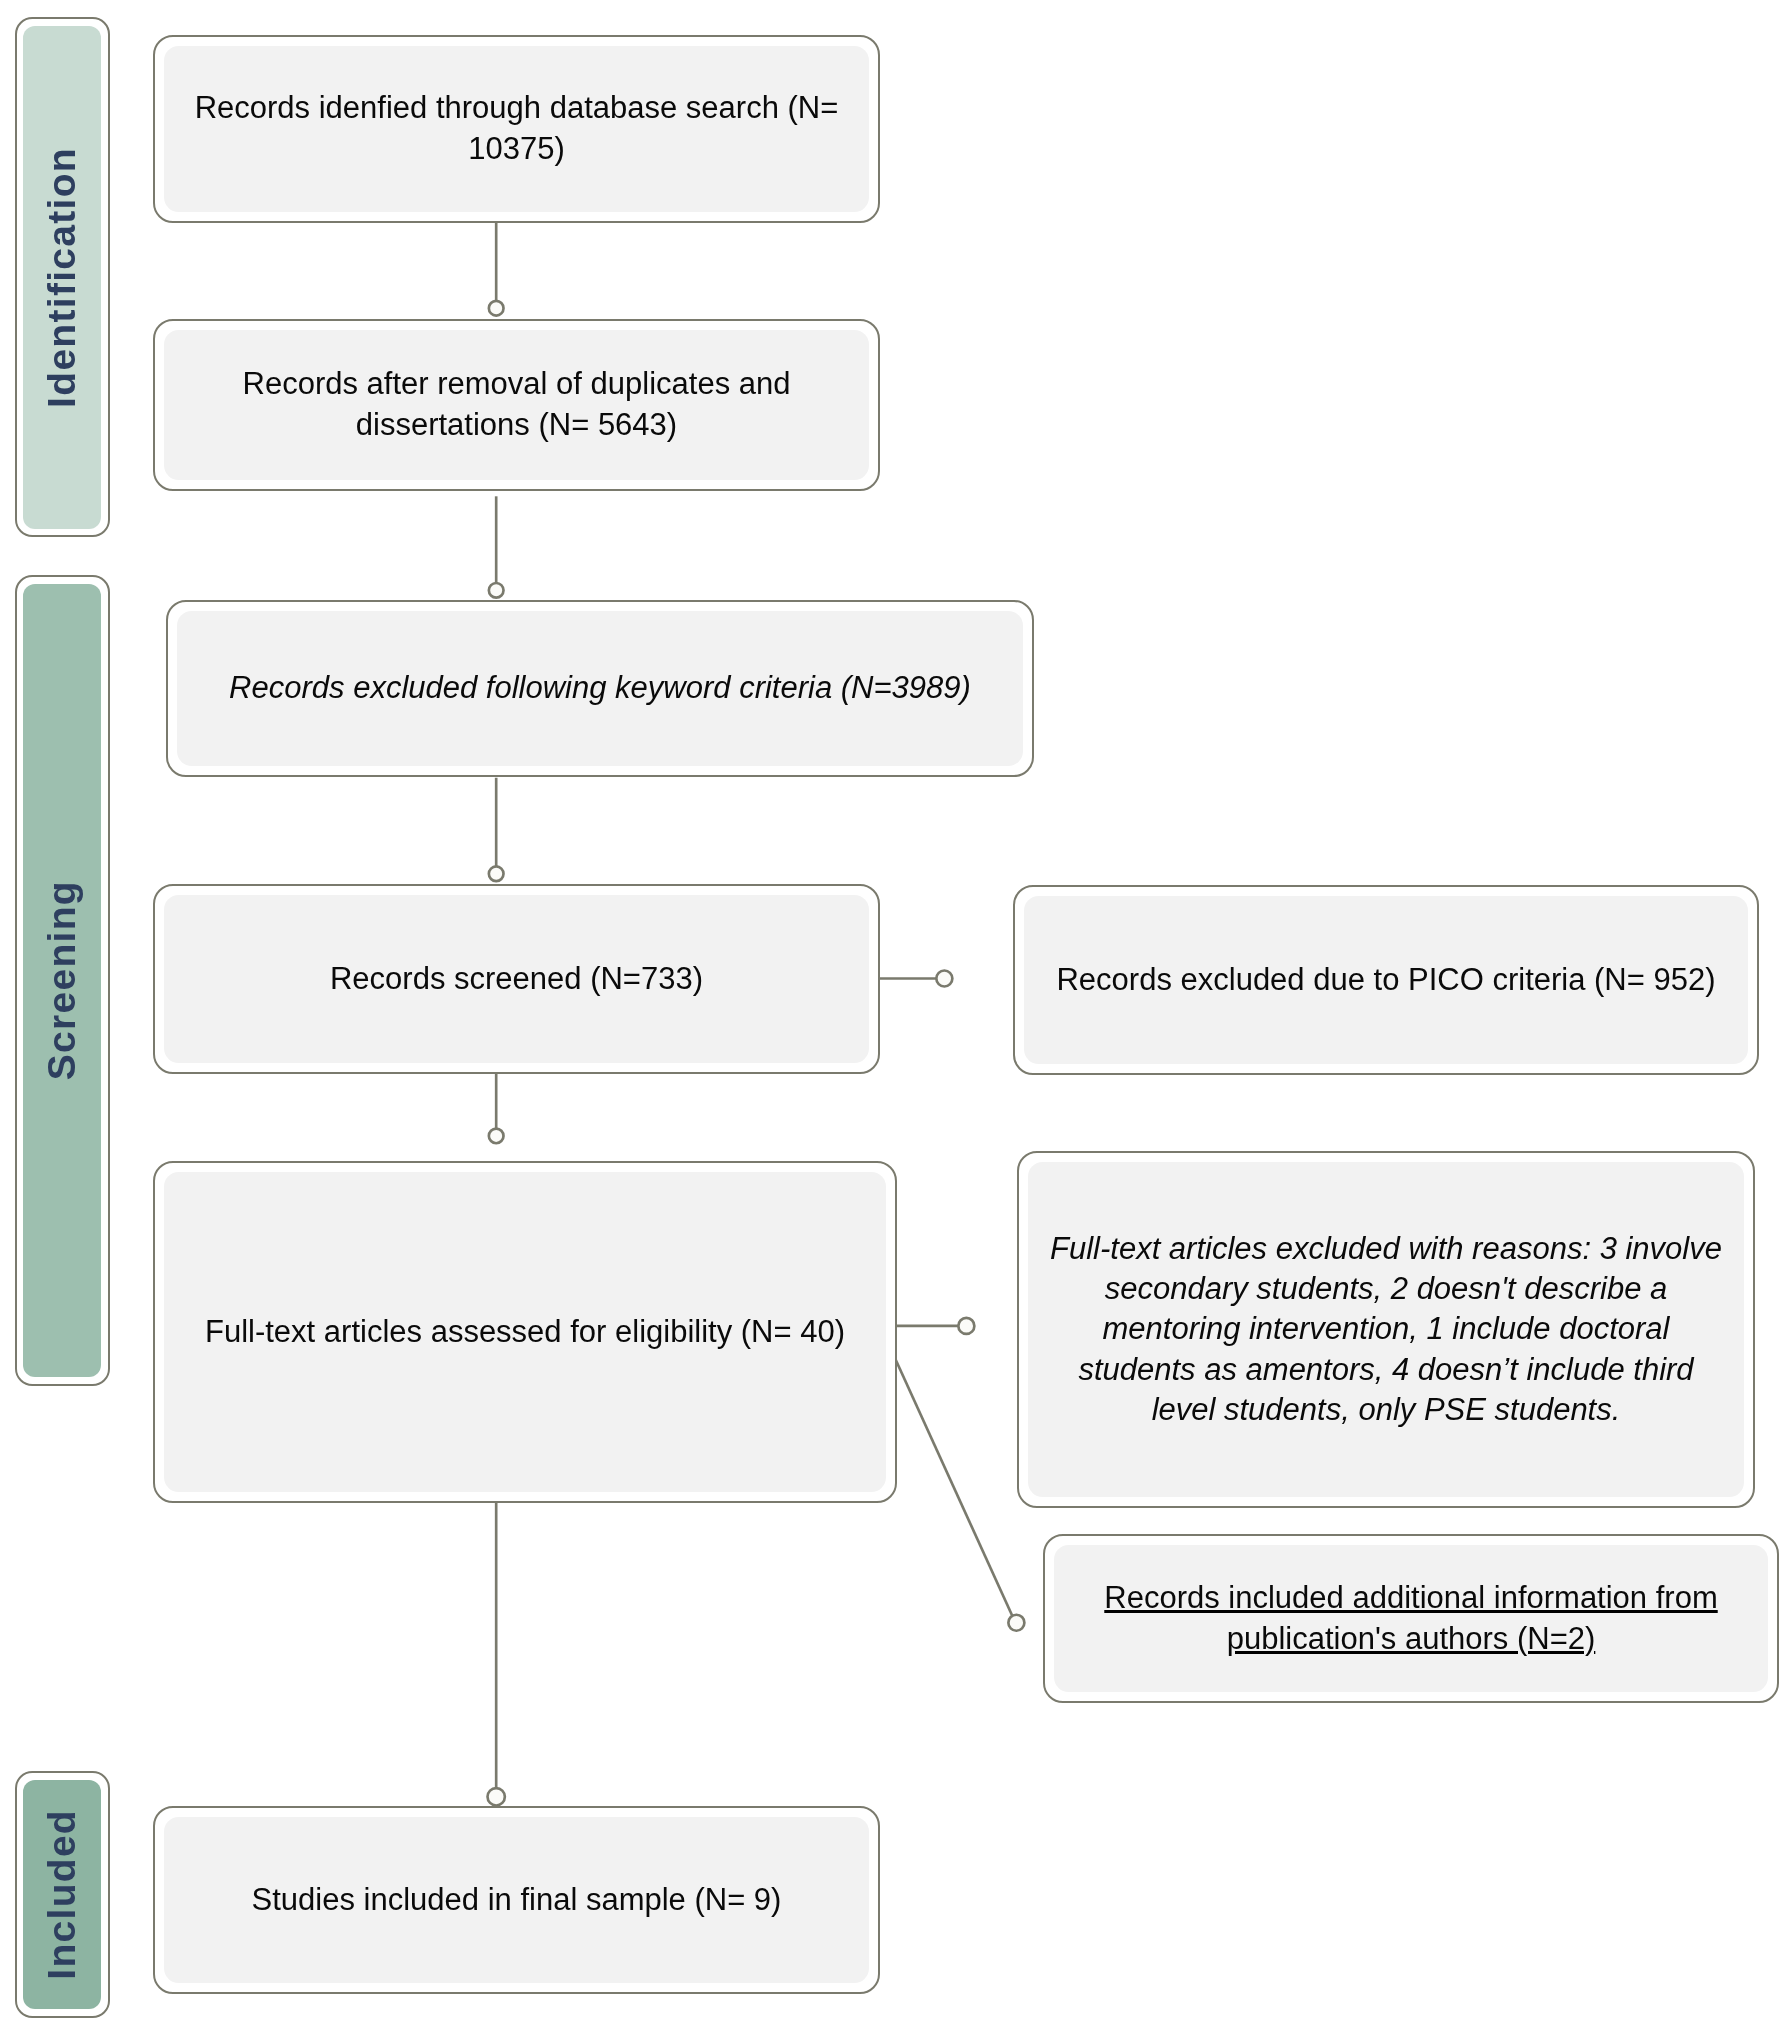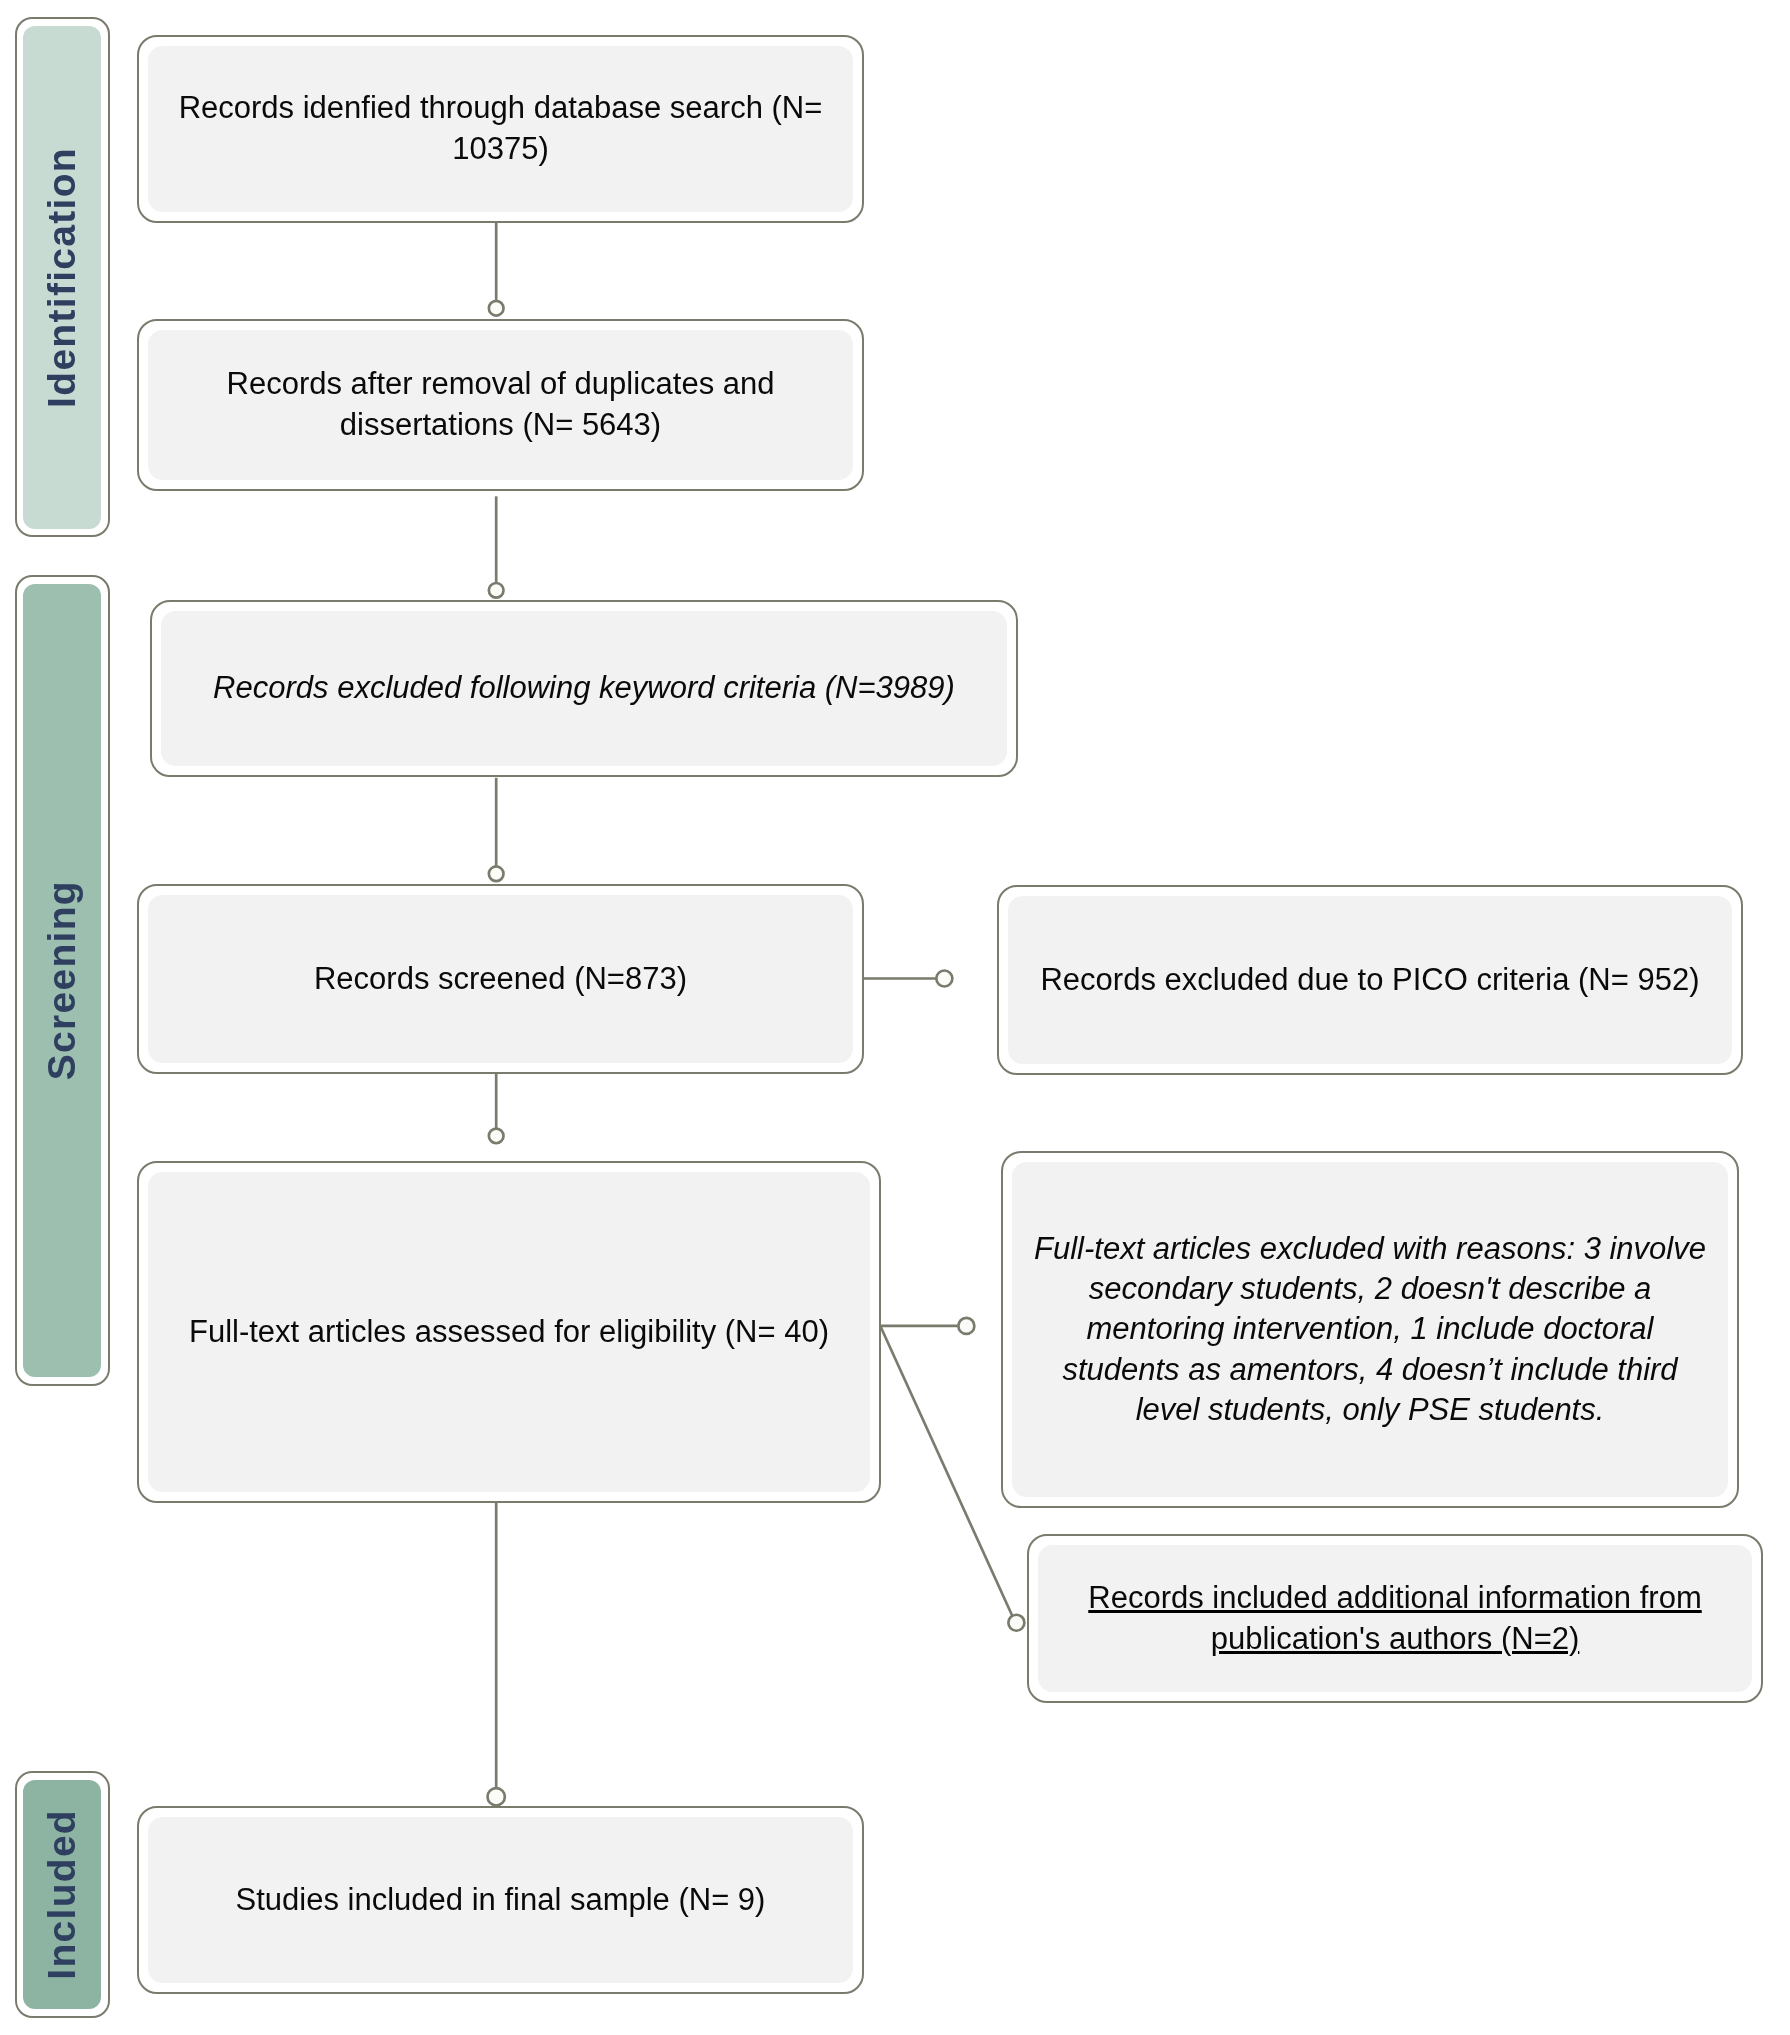--- a/index.html
+++ b/index.html
@@ -46,20 +46,21 @@
   }
 
   
   .node {
     position: absolute;
     box-sizing: border-box;
     border: 2.7px solid #7a7a6d;
     border-radius: 20px;
     background: #ffffff;
     padding: 9.3px;
+    margin-left: 16px;
   }
   .node-inner {
     width: 100%;
     height: 100%;
     box-sizing: border-box;
     background: #f2f2f2;
     border-radius: 14.7px;
     display: flex;
     align-items: center;
     justify-content: center;
@@ -161,21 +162,21 @@
   </div>
 
   <div class="node" style="left:150px; top:600px; width:868px; height:177px;font-style:italic;">
     <div class="node-inner">
       <span class="node-text">Records excluded following keyword criteria (N=3989)</span>
     </div>
   </div>
 
   <div class="node" style="left:137px; top:884px; width:727px; height:190px;">
     <div class="node-inner">
-      <span class="node-text">Records screened (N=873)</span>
+      <span class="node-text">Records screened (N=733)</span>
     </div>
   </div>
 
   <div class="node" style="left:997px; top:885px; width:746px; height:190px;">
     <div class="node-inner">
       <span class="node-text">Records excluded due to PICO criteria (N= 952)</span>
     </div>
   </div>
 
   <div class="node" style="left:137px; top:1161px; width:744px; height:342px;">

